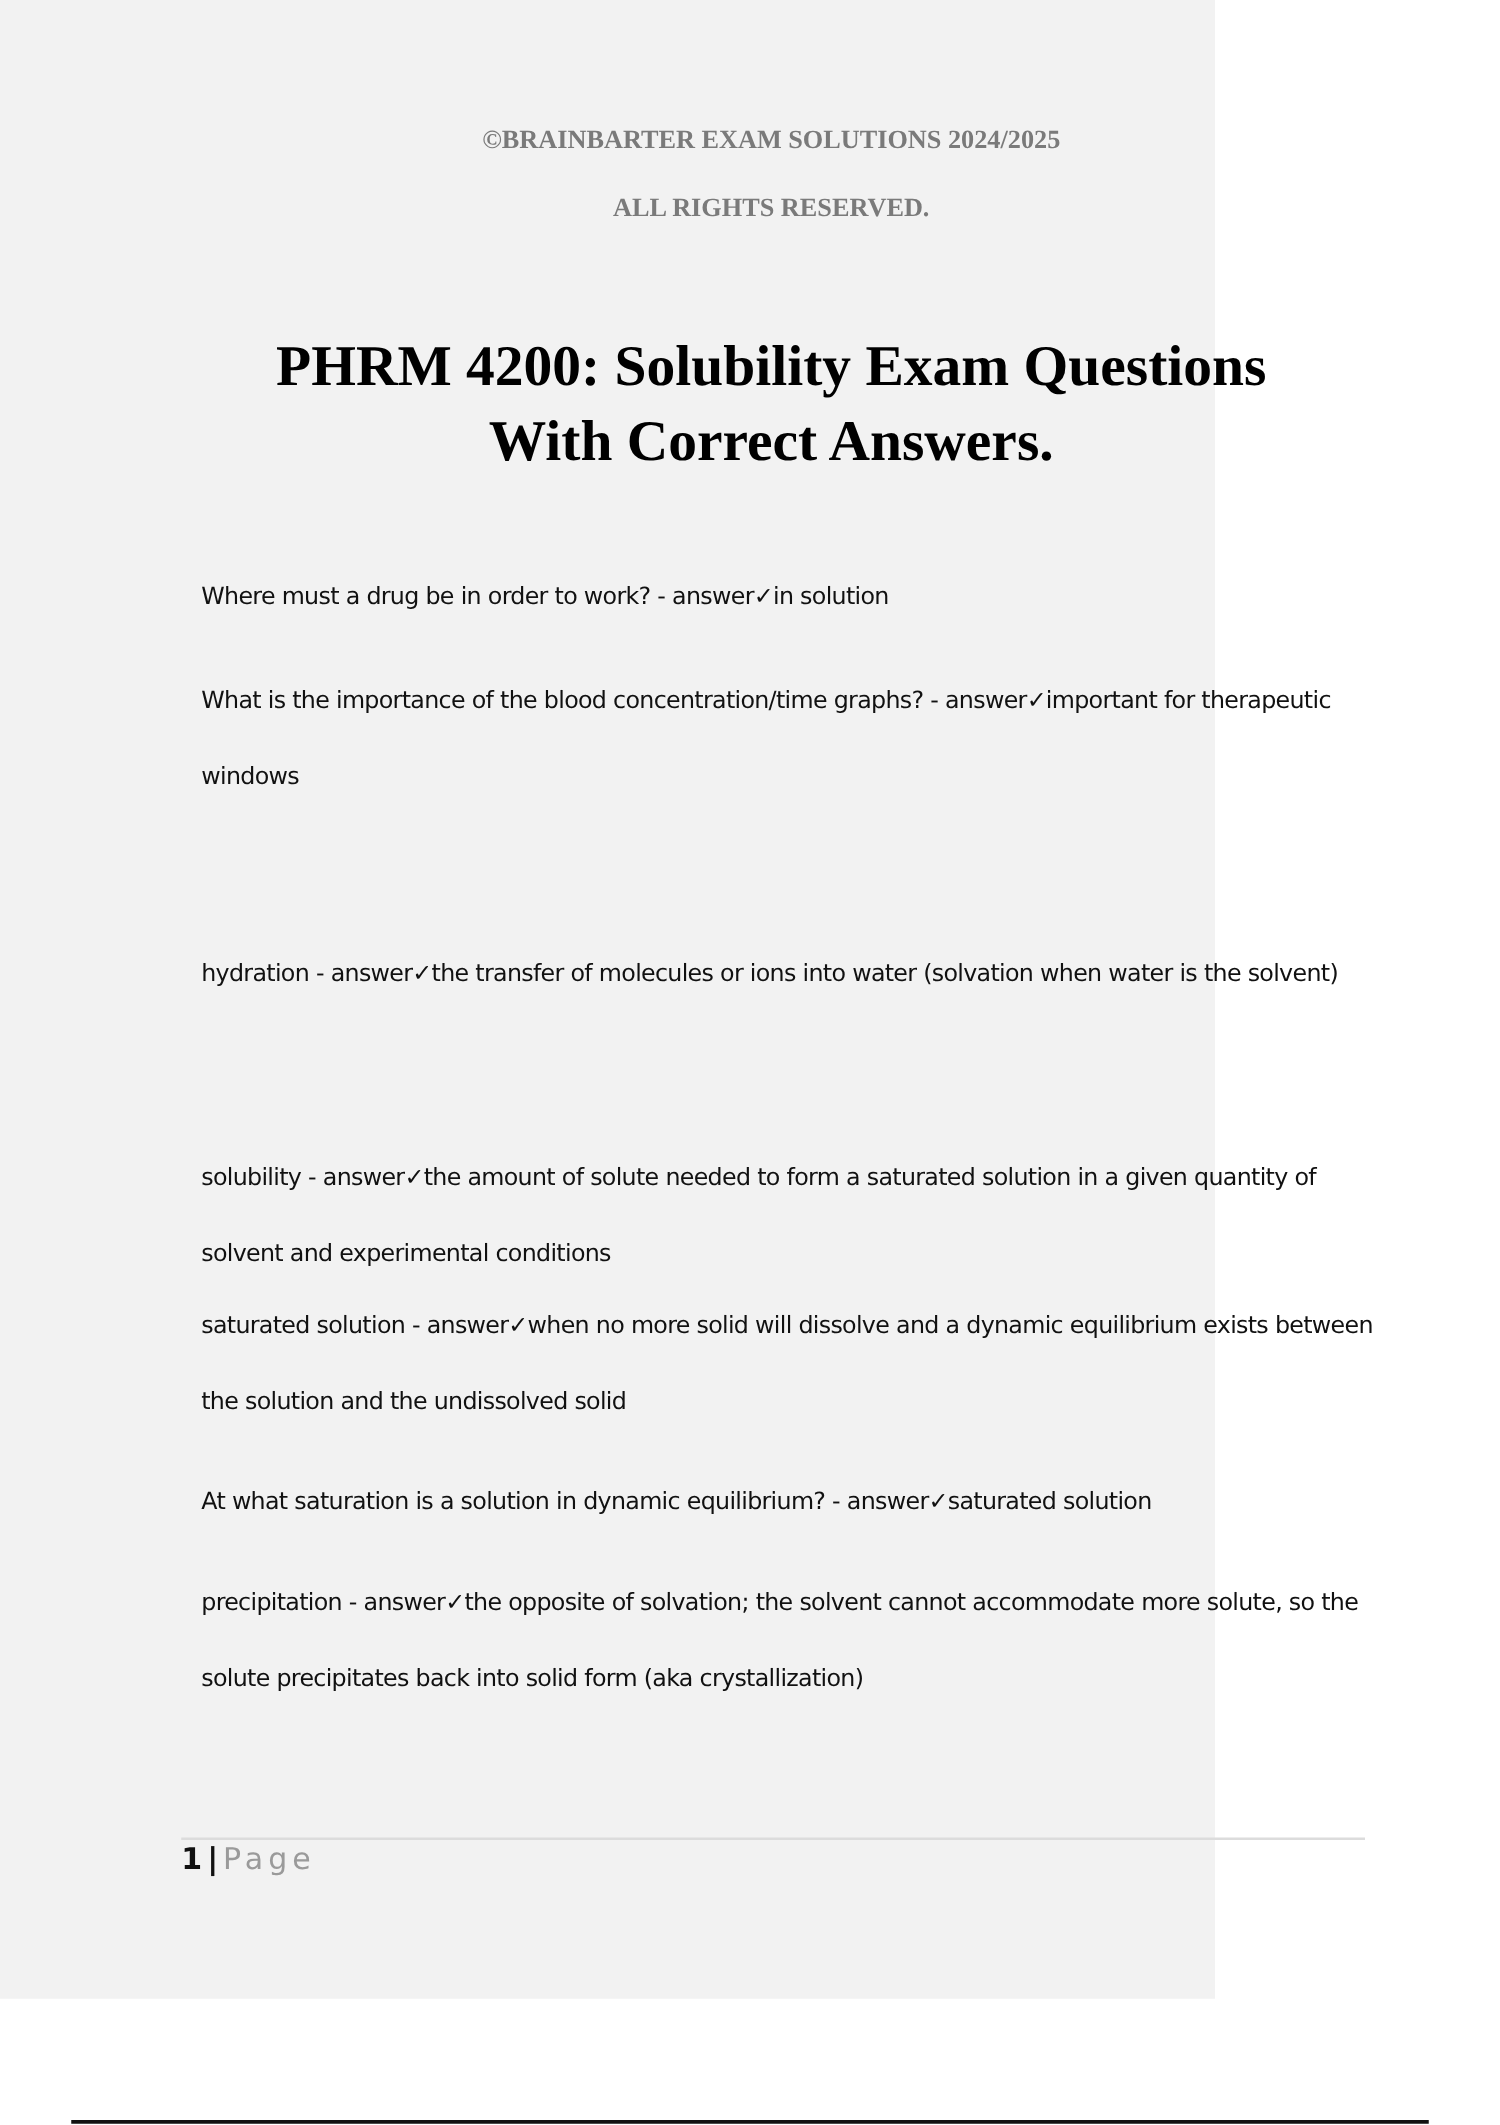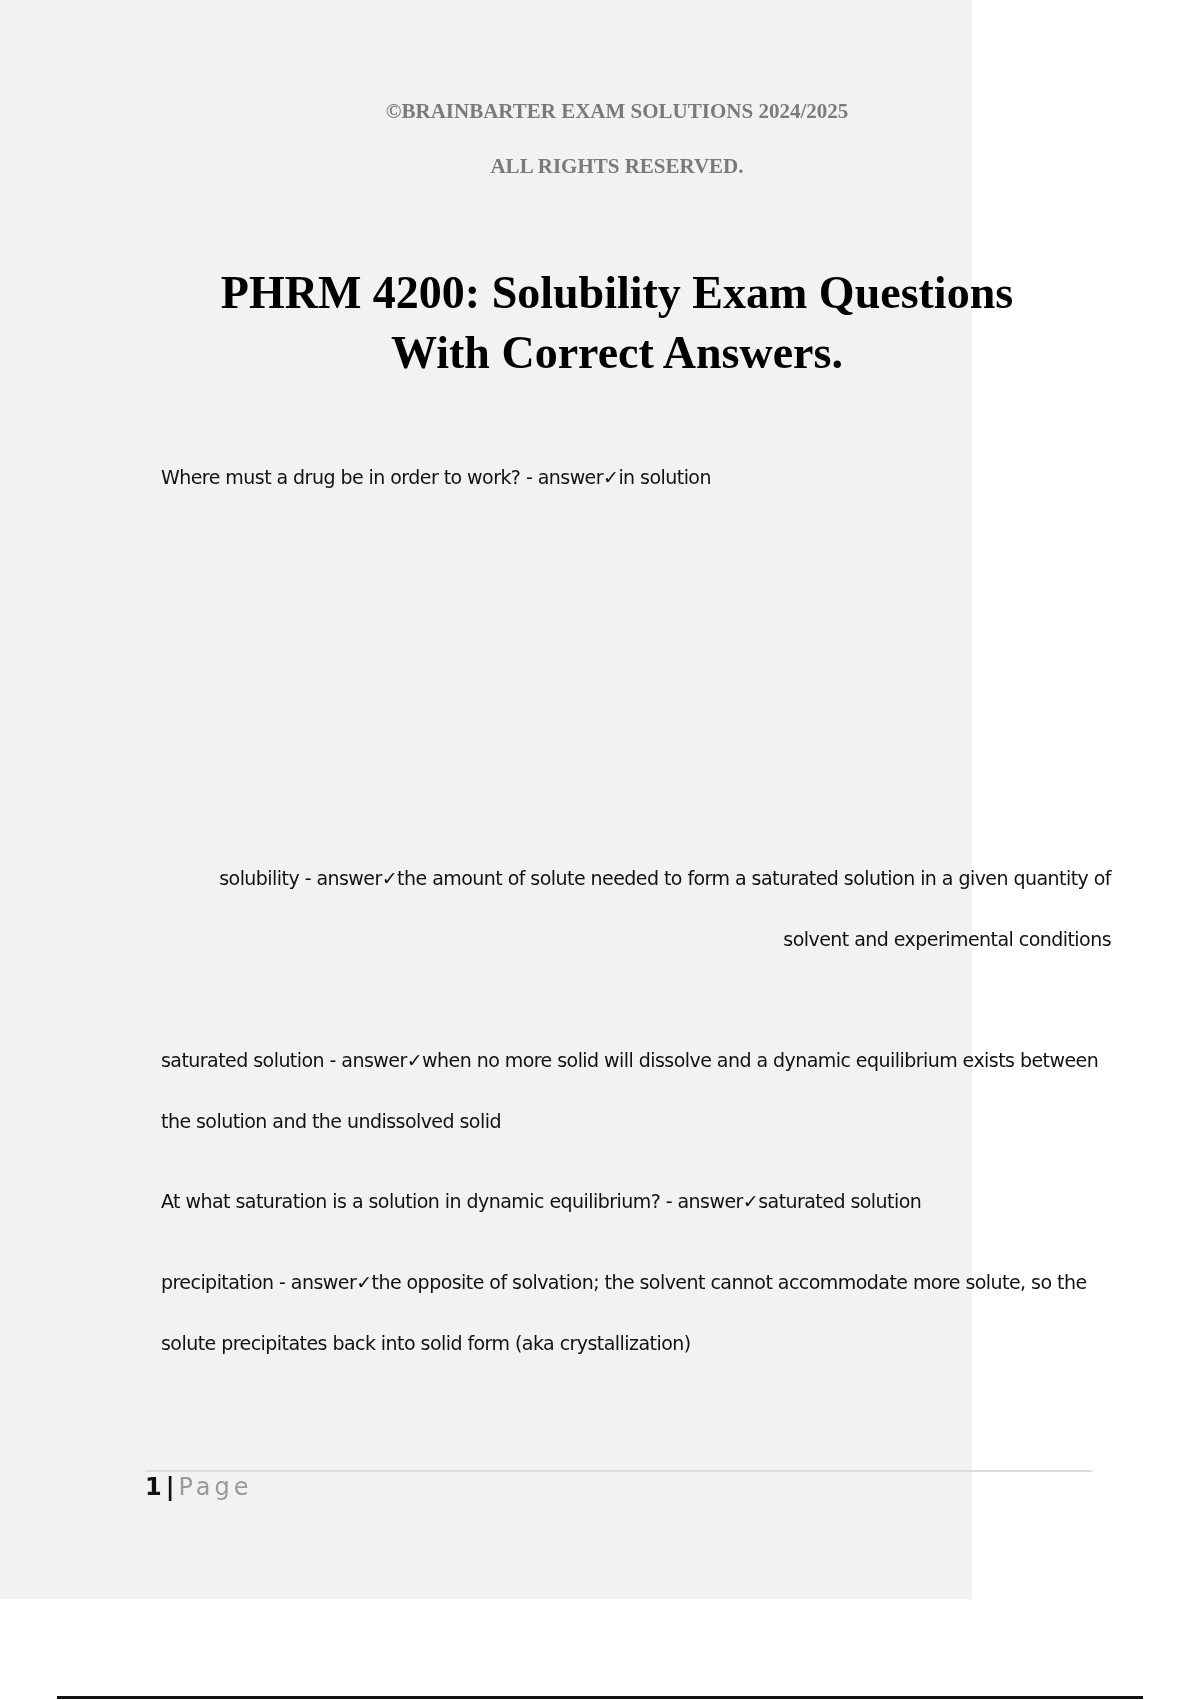--- a/index.html
+++ b/index.html
@@ -22,21 +22,23 @@
 <body>
 
 <div class="page">
   <div class="hdr" style="top:99px;">©BRAINBARTER EXAM SOLUTIONS 2024/2025</div>
   <div class="hdr" style="top:154px;">ALL RIGHTS RESERVED.</div>
 
   <div class="title" style="top:263px;">PHRM 4200: Solubility Exam Questions</div>
   <div class="title" style="top:323px;">With Correct Answers.</div>
 
   <div class="para" style="top:447px;">Where must a drug be in order to work? - answer✓in solution</div>
-  <div class="para" style="top:848px;text-align:right;">solubility - answer✓the amount of solute needed to form a saturated solution in a given quantity of solvent and experimental conditions</div>
+  <div class="para" style="top:530px;">What is the importance of the blood concentration/time graphs? - answer✓important for therapeutic windows</div>
+  <div class="para" style="top:749px;">hydration - answer✓the transfer of molecules or ions into water (solvation when water is the solvent)</div>
+  <div class="para" style="top:912px;">solubility - answer✓the amount of solute needed to form a saturated solution in a given quantity of solvent and experimental conditions</div>
   <div class="para" style="top:1030px;">saturated solution - answer✓when no more solid will dissolve and a dynamic equilibrium exists between the solution and the undissolved solid</div>
   <div class="para" style="top:1171px;">At what saturation is a solution in dynamic equilibrium? - answer✓saturated solution</div>
   <div class="para" style="top:1252px;">precipitation - answer✓the opposite of solvation; the solvent cannot accommodate more solute, so the solute precipitates back into solid form (aka crystallization)</div>
 
   <div class="sep"></div>
   <div class="pnum">
     <b>1</b><span class="bar">|</span><span class="pg">Page</span>
   </div>
 </div>
 

